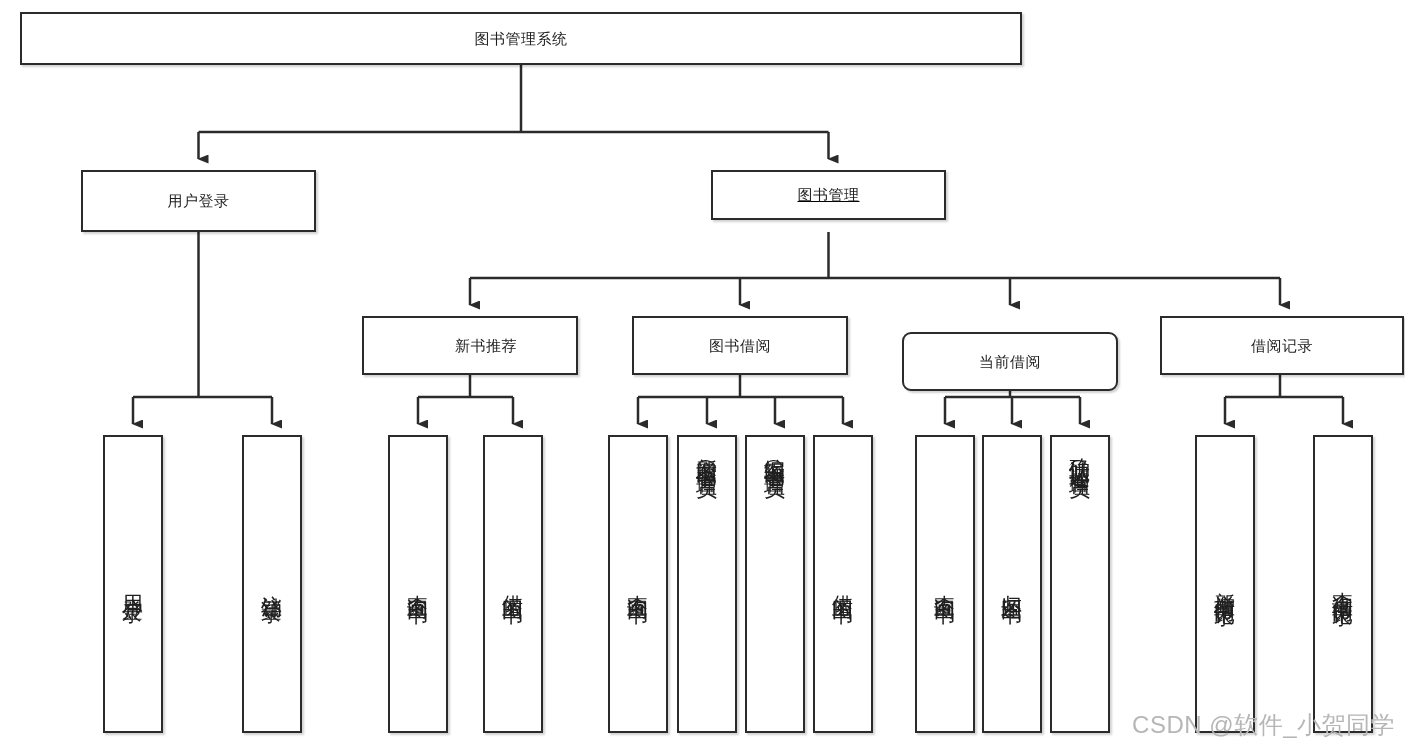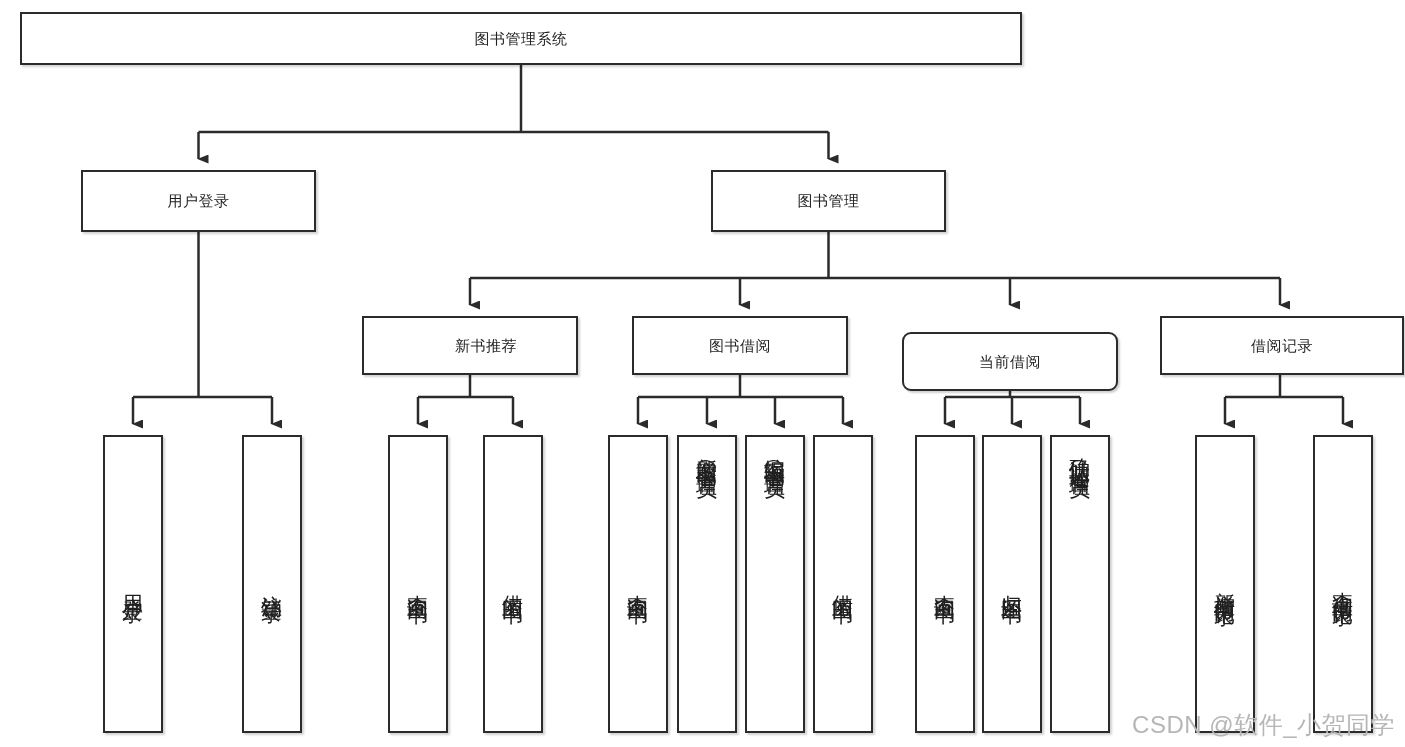--- a/index.html
+++ b/index.html
@@ -116,21 +116,21 @@
       </g>
   </svg>
 
   <div id="node-layer">
       <div class="node" style="left: 20px; top: 12px; width: 1002px; height: 53px;">
         <span class="label">图书管理系统</span>
       </div>
       <div class="node" style="left: 81px; top: 170px; width: 235px; height: 62px;">
         <span class="label">用户登录</span>
       </div>
-      <div class="node" style="left: 711px; top: 170px; width: 235px; height: 62px;">
+      <div class="node" style="left: 711px; top: 170px; width: 235px; height: 50px; text-decoration: underline;">
         <span class="label">图书管理</span>
       </div>
       <div class="node" style="left: 362px; top: 316px; width: 216px; height: 59px; padding-left: 32px;">
         <span class="label">新书推荐</span>
       </div>
       <div class="node" style="left: 632px; top: 316px; width: 216px; height: 59px;">
         <span class="label">图书借阅</span>
       </div>
       <div class="node" style="left: 902px; top: 332px; width: 216px; height: 59px; border-radius: 9px;">
         <span class="label">当前借阅</span>

